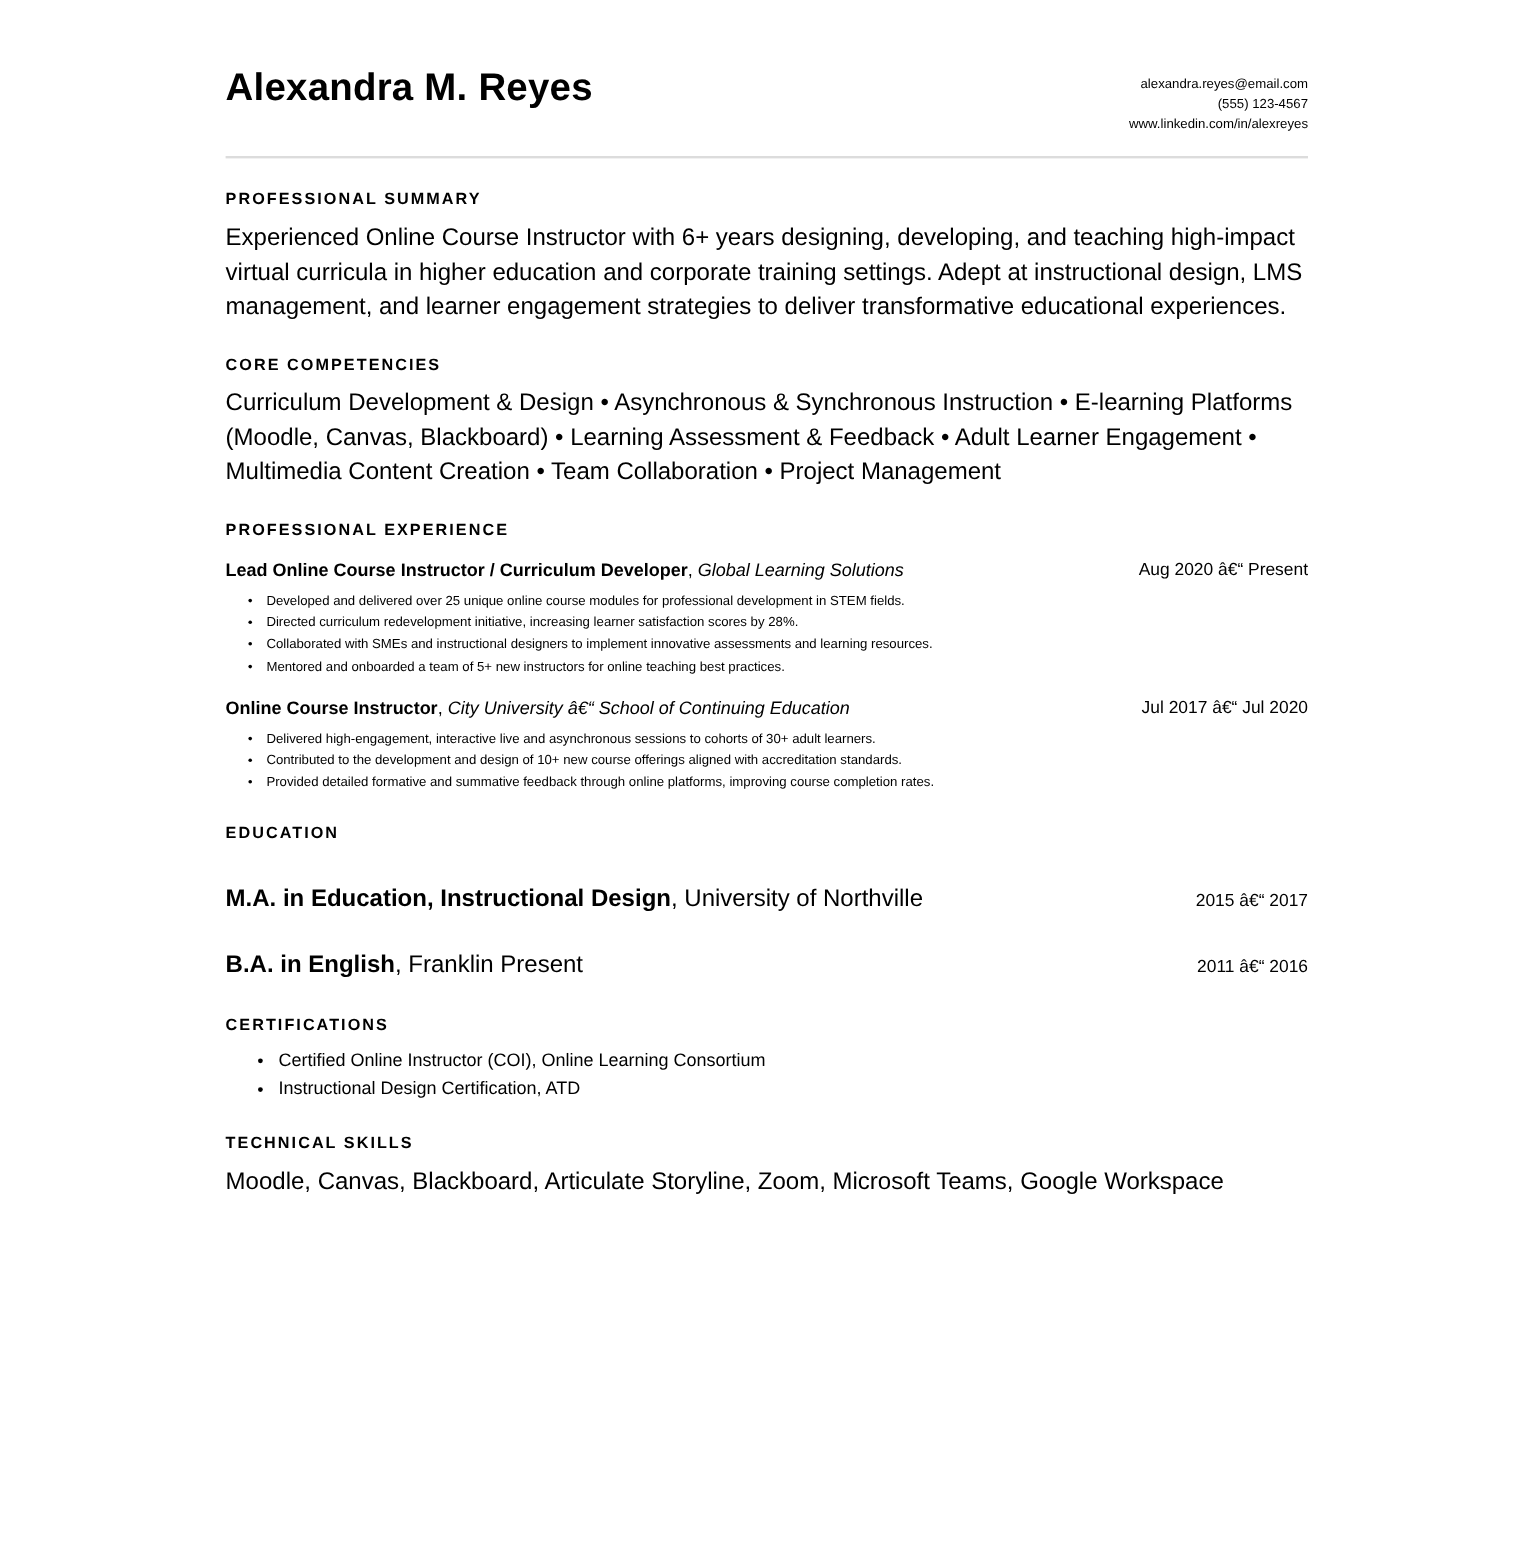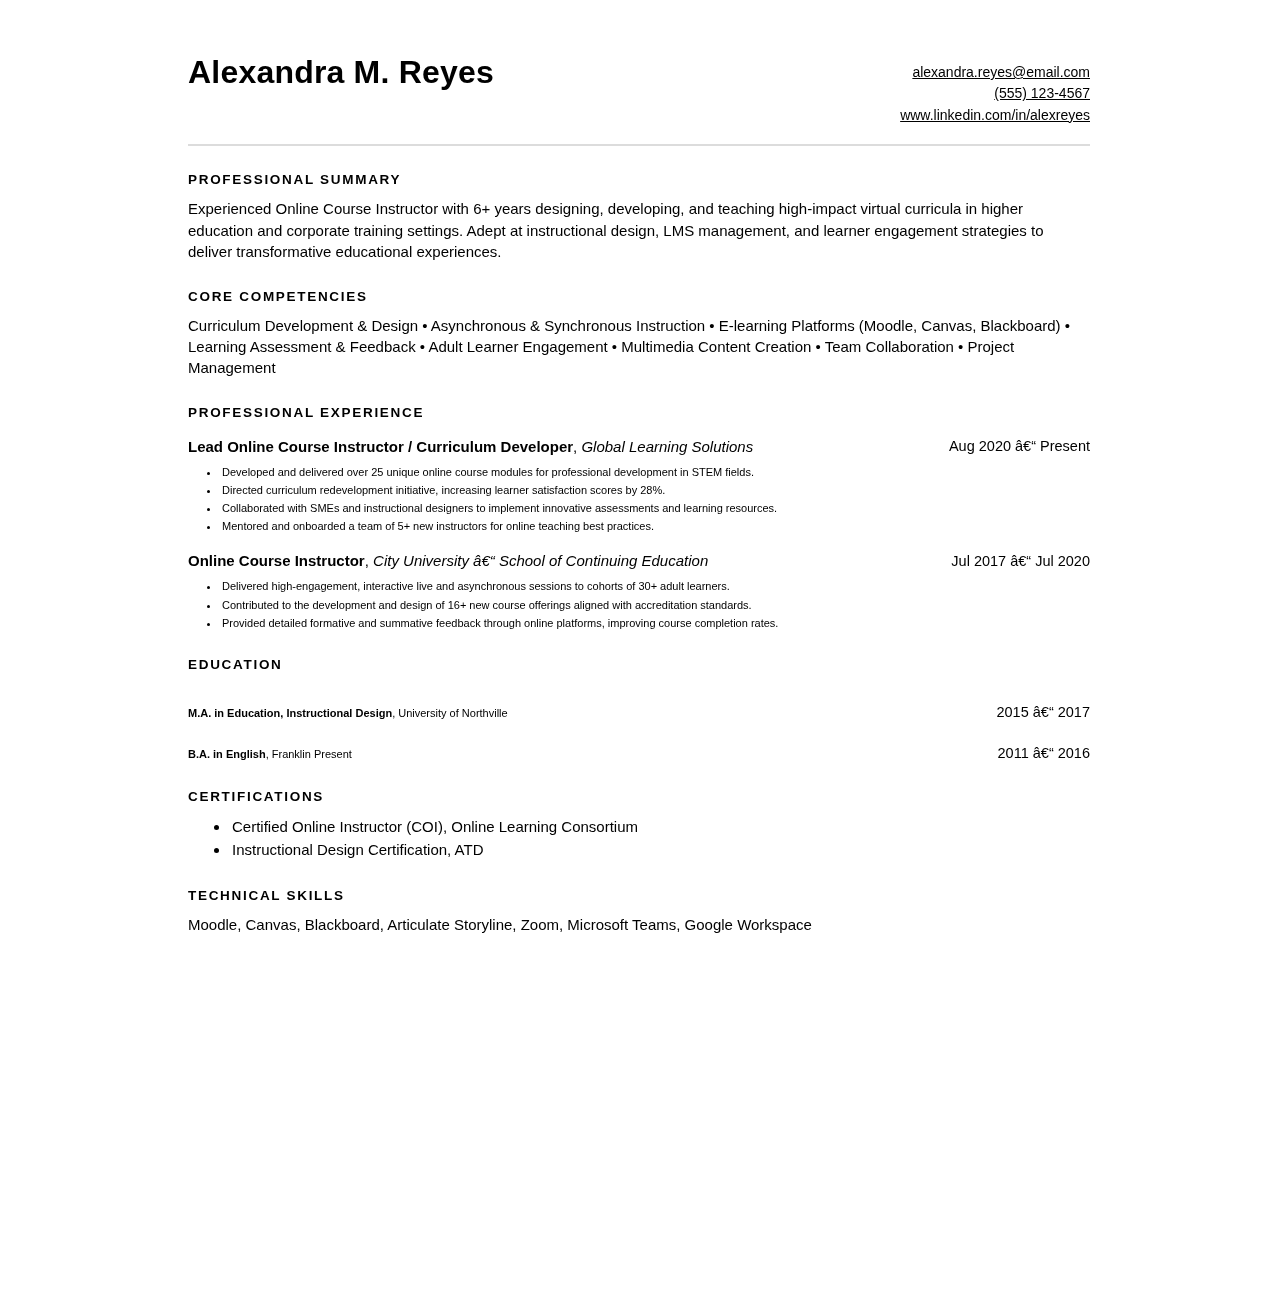--- a/index.html
+++ b/index.html
@@ -37,45 +37,44 @@
   .name {
     font-size: 32px;
     font-weight: bold;
     letter-spacing: 0.2px;
     line-height: 1.25;
     margin: 0;
     white-space: nowrap;
   }
   .contact {
     text-align: right;
-    font-size: 14px;
+    font-size: 11px;
     line-height: 1.53;
     padding-top: 10px;
-    text-decoration: underline;
   }
   .contact div { white-space: nowrap; }
 
   .rule {
     border: 0;
     border-top: 2px solid #dcdcdc;
     margin: 18px 0 0 0;
     width: 100%;
   }
 
   
   .section { margin-top: 26px; }
   .section-title {
     font-size: 13.5px;
     font-weight: bold;
     letter-spacing: 1.7px;
     text-transform: uppercase;
     margin: 0 0 11px 0;
   }
   .body-text {
-    font-size: 15px;
+    font-size: 20px;
     line-height: 1.43;
     margin: 0;
   }
 
   
   .job { margin-top: 16px; }
   .job:first-of-type { margin-top: 0; }
   .job-head {
     display: flex;
     align-items: center;
@@ -112,21 +111,21 @@
 
   
   .edu-row {
     display: flex;
     align-items: baseline;
     justify-content: space-between;
     gap: 24px;
     margin-bottom: 2px;
   }
   .edu-main {
-    font-size: 11px;
+    font-size: 20px;
     line-height: 1.55;
     margin-top: 22px;
   }
   .edu-degree { font-weight: bold; }
   .edu-school { font-weight: normal; }
   .edu-dates {
     font-size: 14.5px;
     white-space: nowrap;
     flex: none;
   }
@@ -187,21 +186,21 @@
         </ul>
       </div>
 
       <div class="job">
         <div class="job-head">
           <div class="job-title"><span>Online Course Instructor</span><span class="sep">, </span><span class="job-org">City University â€“ School of Continuing Education</span></div>
           <div class="job-dates">Jul 2017 â€“ Jul 2020</div>
         </div>
         <ul class="bullets">
           <li>Delivered high-engagement, interactive live and asynchronous sessions to cohorts of 30+ adult learners.</li>
-          <li>Contributed to the development and design of 16+ new course offerings aligned with accreditation standards.</li>
+          <li>Contributed to the development and design of 10+ new course offerings aligned with accreditation standards.</li>
           <li>Provided detailed formative and summative feedback through online platforms, improving course completion rates.</li>
         </ul>
       </div>
     </div>
 
     <div class="section">
       <div class="section-title">EDUCATION</div>
 
       <div class="edu-row">
         <div class="edu-main"><span class="edu-degree">M.A. in Education, Instructional Design</span><span>, </span><span class="edu-school">University of Northville</span></div>

